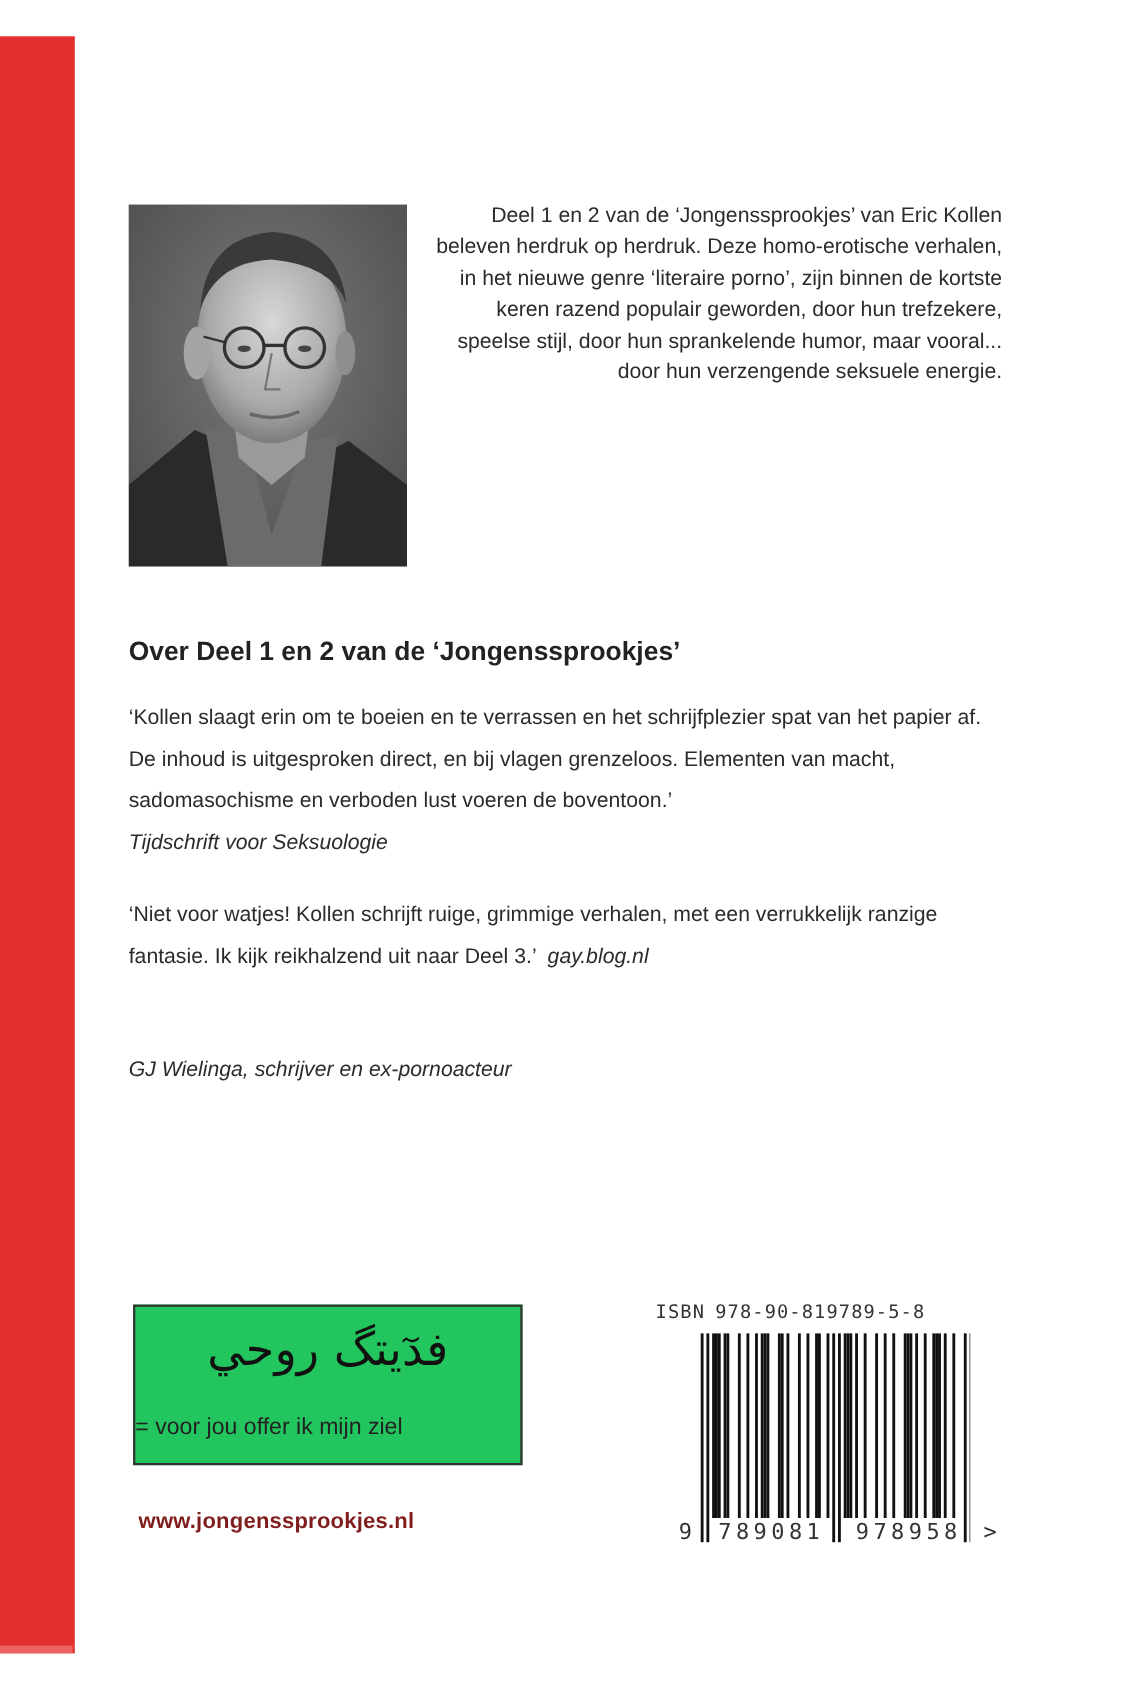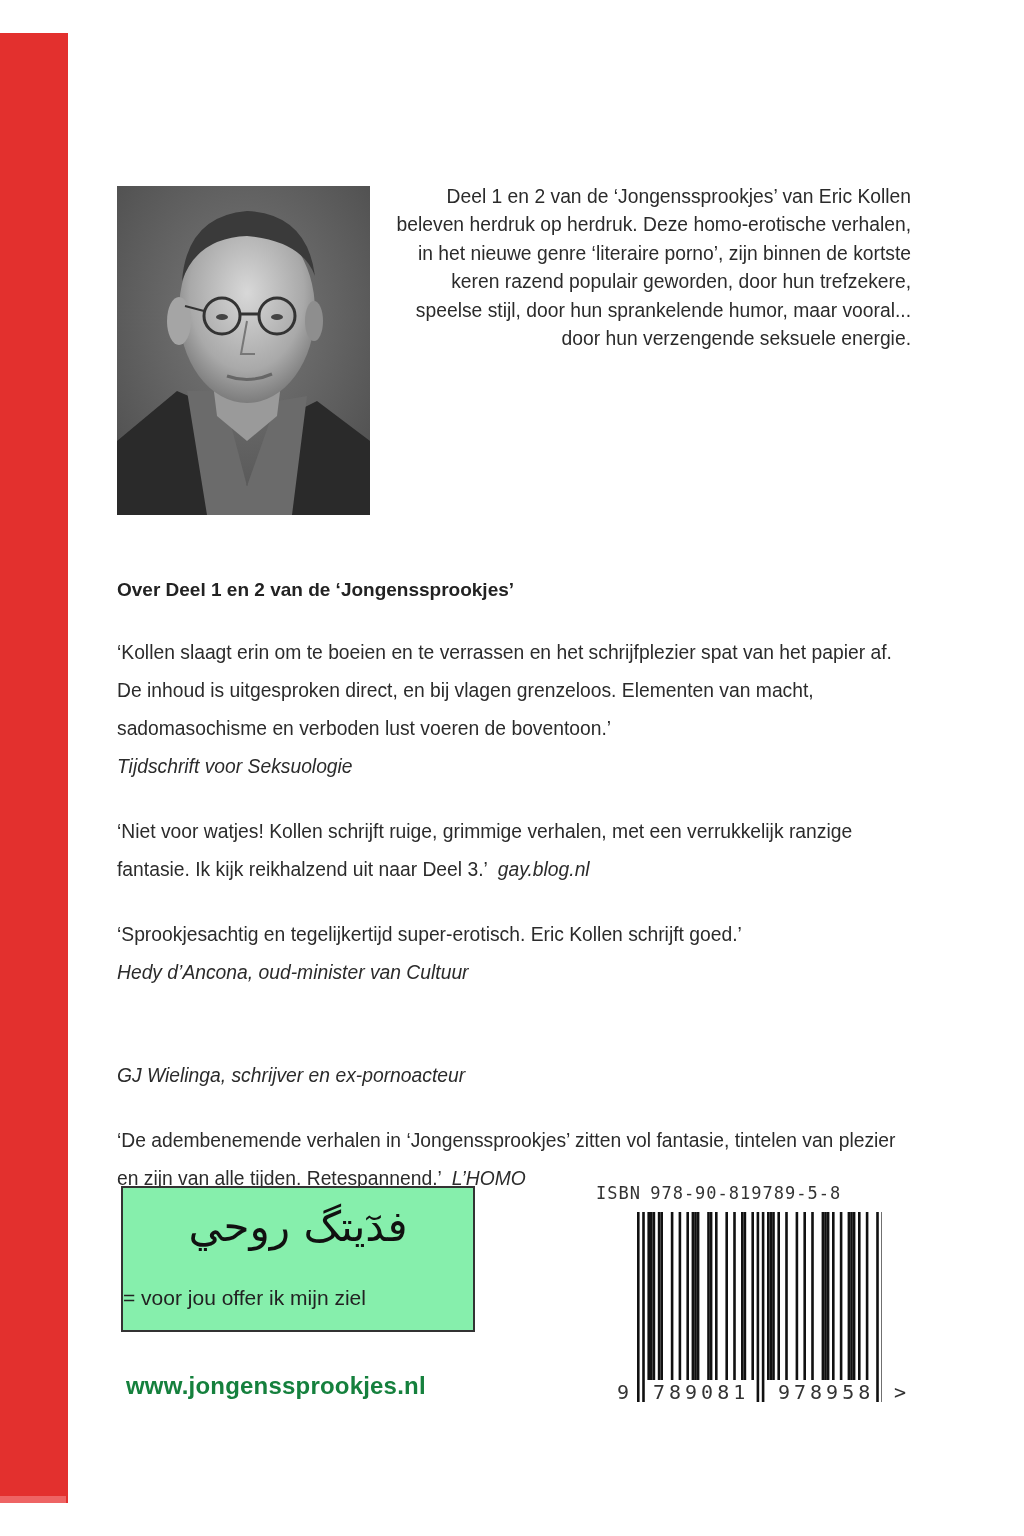--- a/index.html
+++ b/index.html
@@ -22,45 +22,45 @@
     overflow:hidden; background:#5f5f5f;
   }
   .photo svg { display:block; }
   .intro {
     position:absolute; left:391px; top:183px; width:520px;
     font-size:19.3px; line-height:28.4px; color:#2b2b2b;text-align:right;
   }
   .intro p { margin:0 0 25px 0; }
   .section-title {
     position:absolute; left:117px; top:579px;
-    font-size:19px; font-weight:bold; color:#222;
+    font-size:24px; font-weight:bold; color:#222;
   }
   .reviews {
     position:absolute; left:117px; top:634px; width:800px;
     font-size:19.3px; line-height:38px; color:#2b2b2b;
   }
   .review { margin:0 0 27px 0; }
   .review .src { font-style:italic; }
   .review .src-inline { font-style:italic; margin-left:10px; }
   .motto-box {
     position:absolute; left:121px; top:1186px; width:354px; height:146px;
-    border:2px solid #333; box-sizing:border-box; background:#86efac;
+    border:2px solid #333; box-sizing:border-box; background:#22c55e;
   }
   .motto-arabic {
     position:absolute; left:0; right:0; top:14px; text-align:center;
     font-family:"DejaVu Sans", sans-serif; font-size:42px; color:#111;
     direction:rtl;
   }
   .motto-trans {
     position:absolute; left:0; right:0; top:98px; text-align:left;
     font-size:21px; color:#222;
   }
   .website {
     position:absolute; left:126px; top:1372px;
-    font-size:24px; font-weight:bold; color:#15803d; letter-spacing:0.2px;
+    font-size:20px; font-weight:bold; color:#7f1d1d; letter-spacing:0.2px;
   }
   .isbn-label {
     position:absolute; left:596px; top:1183px;
     font-family:"DejaVu Sans Mono", "Liberation Mono", monospace;
     font-size:17px; color:#333; letter-spacing:1px; word-spacing:-2px;
   }
   .barcode {
     position:absolute; left:632px; top:1212px; width:250px; height:200px;
   }
   .barcode-digits {
@@ -119,23 +119,21 @@
 
 <div class="intro">
   <p>Deel 1 en 2 van de ‘Jongenssprookjes’ van Eric Kollen beleven herdruk op herdruk. Deze homo-erotische verhalen, in het nieuwe genre ‘literaire porno’, zijn binnen de kortste keren razend populair geworden, door hun trefzekere, speelse stijl, door hun spran­kelende humor, maar vooral... door hun verzengende seksuele energie.</p>
 </div>
 
 <div class="section-title">Over Deel 1 en 2 van de ‘Jongenssprookjes’</div>
 
 <div class="reviews" id="reviews">
     <div class="review"><span>‘Kollen slaagt erin om te boeien en te verrassen en het schrijfplezier spat van het papier af. De inhoud is uitgesproken direct, en bij vlagen grenzeloos. Elementen van macht, sadomasochisme en verboden lust voeren de boventoon.’</span><br><span class="src">Tijdschrift voor Seksuologie</span></div>
     <div class="review"><span>‘Niet voor watjes! Kollen schrijft ruige, grimmige verhalen, met een verrukkelijk ranzige fantasie. Ik kijk reikhalzend uit naar Deel 3.’</span><span class="src-inline">gay.blog.nl</span></div>
-    <div class="review"><span>‘Sprookjesachtig en tegelijkertijd super-erotisch. Eric Kollen schrijft goed.’</span><br><span class="src">Hedy d’Ancona, oud-minister van Cultuur</span></div>
     <div class="review"><br><span class="src">GJ Wielinga, schrijver en ex-pornoacteur</span></div>
-    <div class="review"><span>‘De adembenemende verhalen in ‘Jongenssprookjes’ zitten vol fantasie, tintelen van plezier en zijn van alle tijden. Retespannend.’</span><span class="src-inline">L’HOMO</span></div>
   </div>
 
 <div class="motto-box">
   <div class="motto-arabic">فدٓيتگ روحي</div>
   <div class="motto-trans">=  voor jou offer ik mijn ziel</div>
 </div>
 
 <div class="website">www.jongenssprookjes.nl</div>
 
 <div class="isbn-label">ISBN  978-90-819789-5-8</div>

